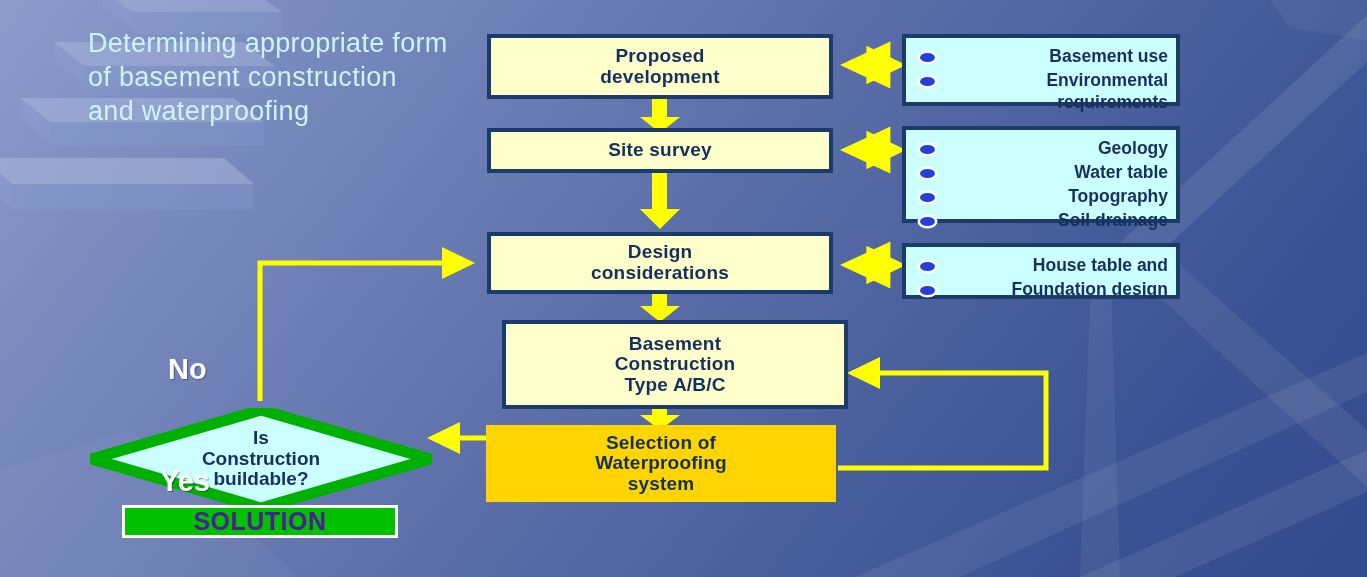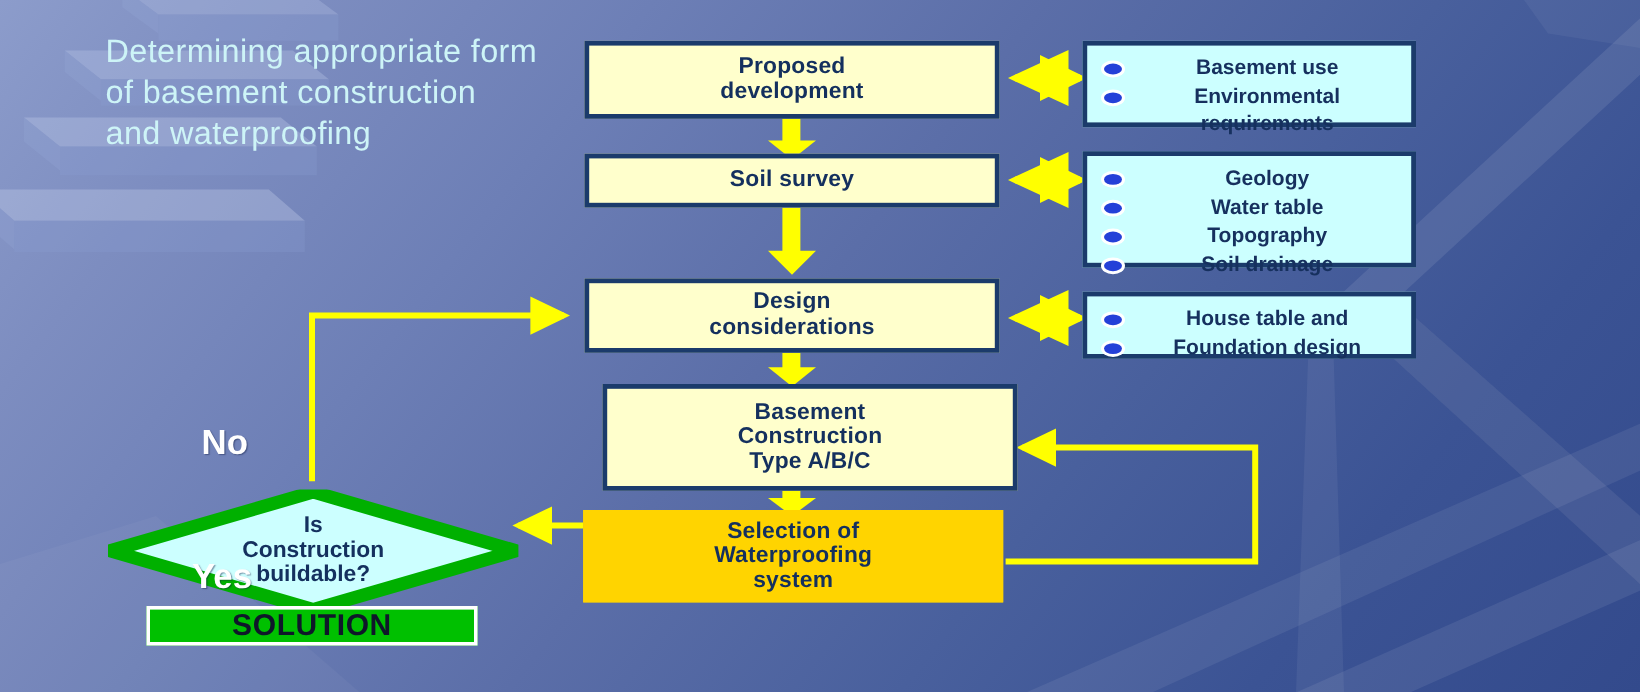--- a/index.html
+++ b/index.html
@@ -25,42 +25,42 @@
   .box-cream{
     background:#ffffcc;border:4px solid #1b3b6b;
     font-size:19px;letter-spacing:.2px;
   }
   .box-gold{
     background:#ffd400;border:2px solid #ffd400;
     font-size:19px;letter-spacing:.2px;
   }
   .box-cyan{
     background:#ccffff;border:4px solid #1b3b6b;
-    display:block;text-align:center;padding:7px 8px 7px 10px;
+    display:block;text-align:right;padding:7px 8px 7px 10px;
     font-size:17.5px;line-height:1.26;
   }
   .box-cyan ul{margin:0;padding:0;list-style:none;}
   .box-cyan li{position:relative;padding-left:28px;margin:0 0 2px 0;font-weight:bold;color:#16305e;}
   .bullet-dot{
     position:absolute;left:4px;top:8px;width:15px;height:9px;border-radius:50%;
     background:#2440d8;box-shadow:0 0 0 2.5px #ffffff;
   }
 
   
   .diamond-wrap{position:absolute;}
   .diamond-wrap svg{position:absolute;inset:0;}
   .diamond-text{
     position:absolute;inset:0;display:flex;align-items:center;justify-content:center;
     flex-direction:column;color:#14305e;font-weight:bold;font-size:19px;line-height:1.08;text-align:center;
   }
 
   
   .box-solution{
     background:#00c000;border:3px solid #ffffff;
-    color:#0f172a;font-size:25px;font-weight:bold;letter-spacing:.5px;
+    color:#4c1d95;font-size:25px;font-weight:bold;letter-spacing:.5px;
   }
 
   
   #title{
     position:absolute;left:88px;top:26px;width:360px;
     color:#cdf4f7;font-size:27px;line-height:1.26;font-weight:normal;
     letter-spacing:.3px;
   }
   
   .branch-label{
@@ -157,21 +157,21 @@
   </svg>
 
   <div id="title">Determining appropriate form of basement construction and waterproofing</div>
 
   <div class="node box-cream" style="left:487px;top:34px;width:346px;height:65px;">
     <span style="white-space:pre-line">Proposed
 development</span>
   </div>
 
   <div class="node box-cream" style="left:487px;top:128px;width:346px;height:45px;">
-    <span style="white-space:pre-line">Soil survey</span>
+    <span style="white-space:pre-line">Site survey</span>
   </div>
 
   <div class="node box-cream" style="left:487px;top:232px;width:346px;height:62px;">
     <span style="white-space:pre-line">Design
 considerations</span>
   </div>
 
   <div class="node box-cream" style="left:487px;top:320px;width:346px;height:89px;margin-left:15px;">
     <span style="white-space:pre-line">Basement
 Construction

